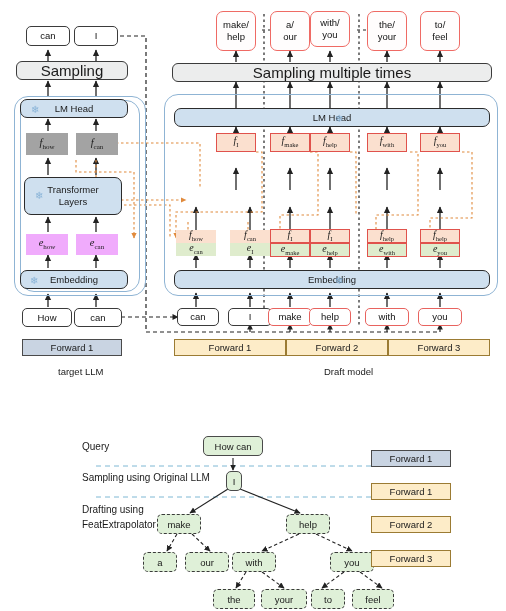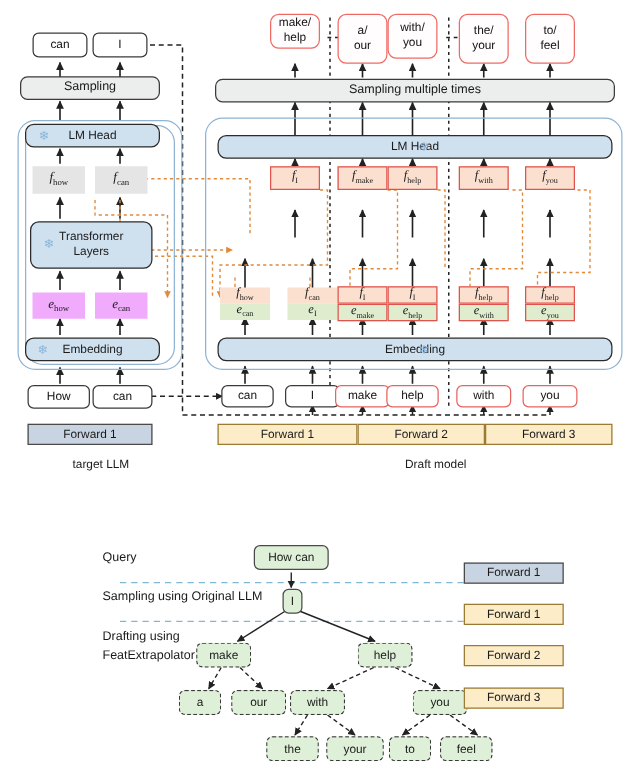--- a/index.html
+++ b/index.html
@@ -13,27 +13,27 @@
         justify-content:center;text-align:center;line-height:1.05;}
 
   .tok{border:1.3px solid #3b3b3b;border-radius:5px;background:#ffffff;
        font-size:9.5px;color:#111;}
   .tok-red{border:1.3px solid #e8635f;border-radius:5px;background:#ffffff;
        font-size:9.5px;color:#111;}
   .tok-red-lg{border:1.6px solid #ef6a64;border-radius:7px;background:#fffdfd;
        font-size:9.5px;color:#111;flex-direction:column;line-height:1.25;}
 
   .bar{border:1.3px solid #3b3b3b;border-radius:6px;background:#eceded;
-       font-size:10px;}
+       font-size:15px;}
   .bar-blue{border:1.4px solid #2b2b2b;border-radius:7px;background:#cfe0ef;
        font-size:9.5px;}
   .bar-yellow{border:1.4px solid #2b2b2b;border-radius:7px;background:#fde79a;
        font-size:9.5px;}
 
-  .fbox{border:0;background:#e5e5e5;font-size:9.5px;}
+  .fbox{border:0;background:#a3a3a3;font-size:9.5px;}
   .ebox{border:0;background:#f0abfc;font-size:9.5px;}
   .fbox-red{border:1.2px solid #e0524c;background:#fbe0cf;font-size:9.5px;}
   .ebox-red{border:1.2px solid #e0524c;background:#dfeccd;font-size:9.5px;}
   .fbox-plain{background:#fbe0cf;font-size:9.5px;}
   .ebox-plain{background:#dfeccd;font-size:9.5px;}
 
   .fwd-grey{border:1.2px solid #4a4a4a;background:#c9d4e2;font-size:9.5px;}
   .fwd-yel{border:1.2px solid #9b7b33;background:#fdecc8;font-size:9.5px;}
 
   .capsule{position:absolute;box-sizing:border-box;border:1.4px solid #8fb4d4;
@@ -236,21 +236,21 @@
 
   <div class="node tok" style="left:22px;top:308px;width:50px;height:19px;">How</div>
   <div class="node tok" style="left:74px;top:308px;width:48px;height:19px;">can</div>
 
   <div class="node fwd-grey" style="left:22px;top:339px;width:100px;height:17px;">Forward 1</div>
 
   <div class="caption" style="left:38px;top:366px;">target LLM</div>
 
   <div class="capsule" style="left:164px;top:94px;width:334px;height:202px;"></div>
 
-  <div class="node tok-red-lg" style="left:216px;top:11px;width:40px;height:28px;">
+  <div class="node tok-red-lg" style="left:216px;top:11px;width:40px;height:40px;">
     <span>make/</span>
     <span>help</span>
   </div>
   <div class="node tok-red-lg" style="left:270px;top:11px;width:40px;height:40px;">
     <span>a/</span>
     <span>our</span>
   </div>
   <div class="node tok-red-lg" style="left:310px;top:11px;width:40px;height:36px;">
     <span>with/</span>
     <span>you</span>

